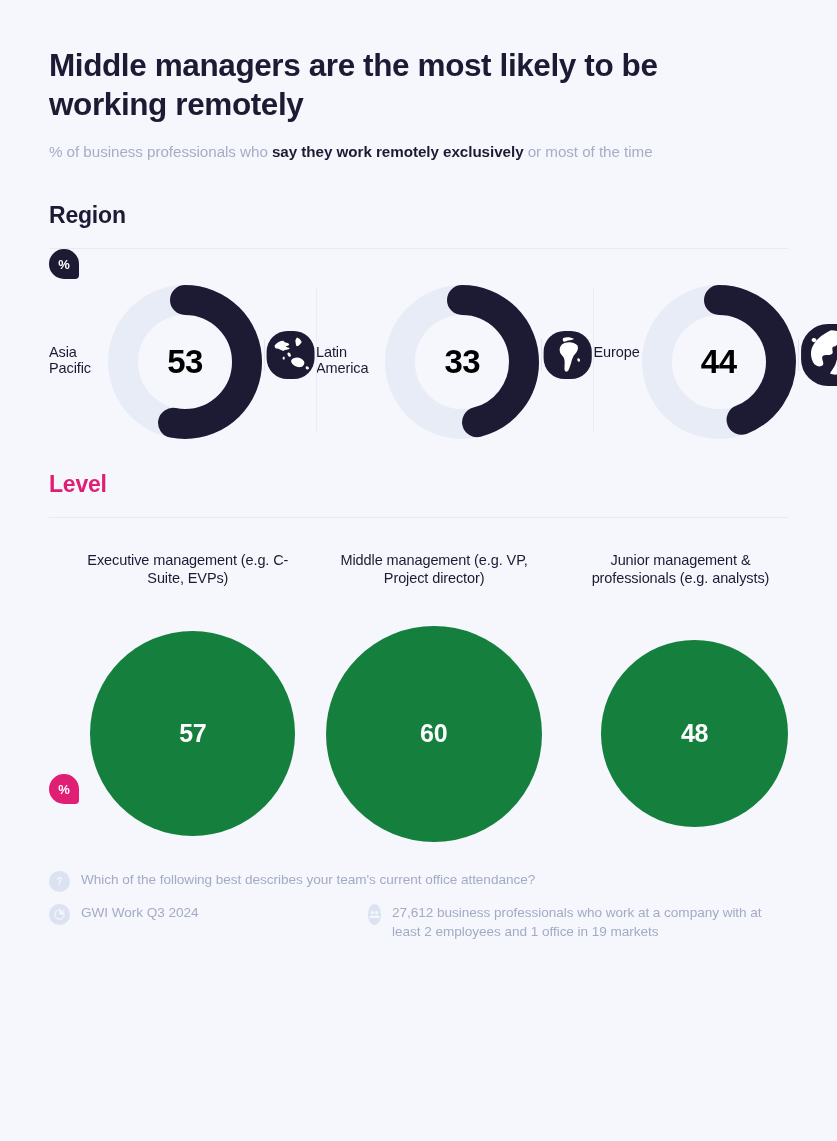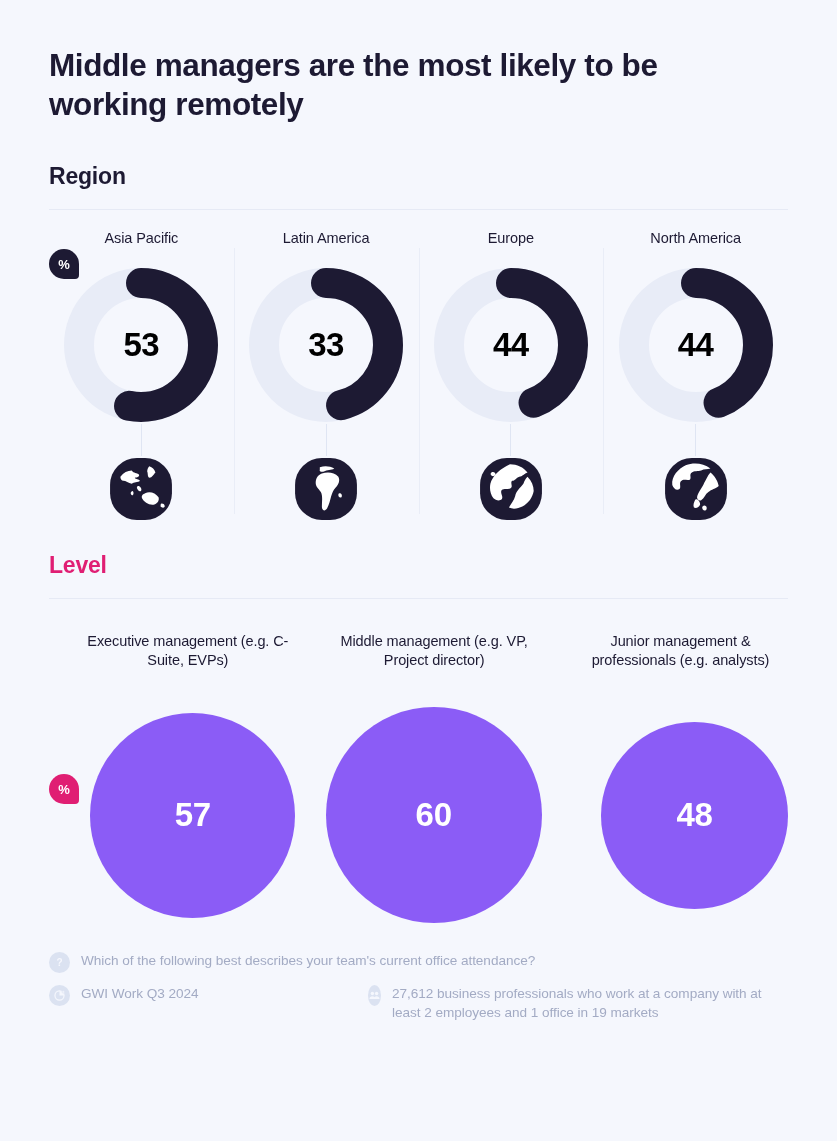--- a/index.html
+++ b/index.html
@@ -88,21 +88,21 @@
   
   .region-grid {
     position: relative;
     display: grid;
     grid-template-columns: repeat(4, 1fr);
     padding-top: 20px;
   }
   .region-col {
     position: relative;
     display: flex;
-    flex-direction: column;
+    flex-direction: row;
     align-items: center;
   }
   .region-col + .region-col::before {
     content: "";
     position: absolute;
     left: 0;
     top: 18px;
     bottom: 8px;
     width: 1px;
     background: #e9edf7;
@@ -165,26 +165,26 @@
   }
   .bubble-zone {
     height: 226px;
     display: flex;
     align-items: center;
     justify-content: center;
     margin-top: 14px;
   }
   .value-circle {
     border-radius: 50%;
-    background: #8b5cf6;
+    background: #15803d;
     display: flex;
     align-items: center;
     justify-content: center;
     color: #ffffff;
-    font-size: 33px;
+    font-size: 25px;
     font-weight: 700;
     letter-spacing: -0.3px;
   }
 
   
   .footer {
     padding-top: 23px;
   }
   .foot-row {
     display: flex;
@@ -223,20 +223,21 @@
   .source-item.first { width: 181px; flex: 0 none; }
   .source-item.second { max-width: 420px; }
 </style>
 </head>
 <body>
 
 <div class="page">
 
   <h1 class="title">Middle managers are the most likely to be working remotely</h1>
 
+  <p class="subtitle"><span>% of business professionals who </span><b>say they work remotely exclusively</b><span> or most of the time</span></p>
 
   <h2 class="section-heading region">Region</h2>
   <div class="rule"></div>
 
   <div class="pct-badge navy" style="left:49px; top:249px;">
     <div class="bubble">%</div>
   </div>
 
   <div class="region-grid">
 

